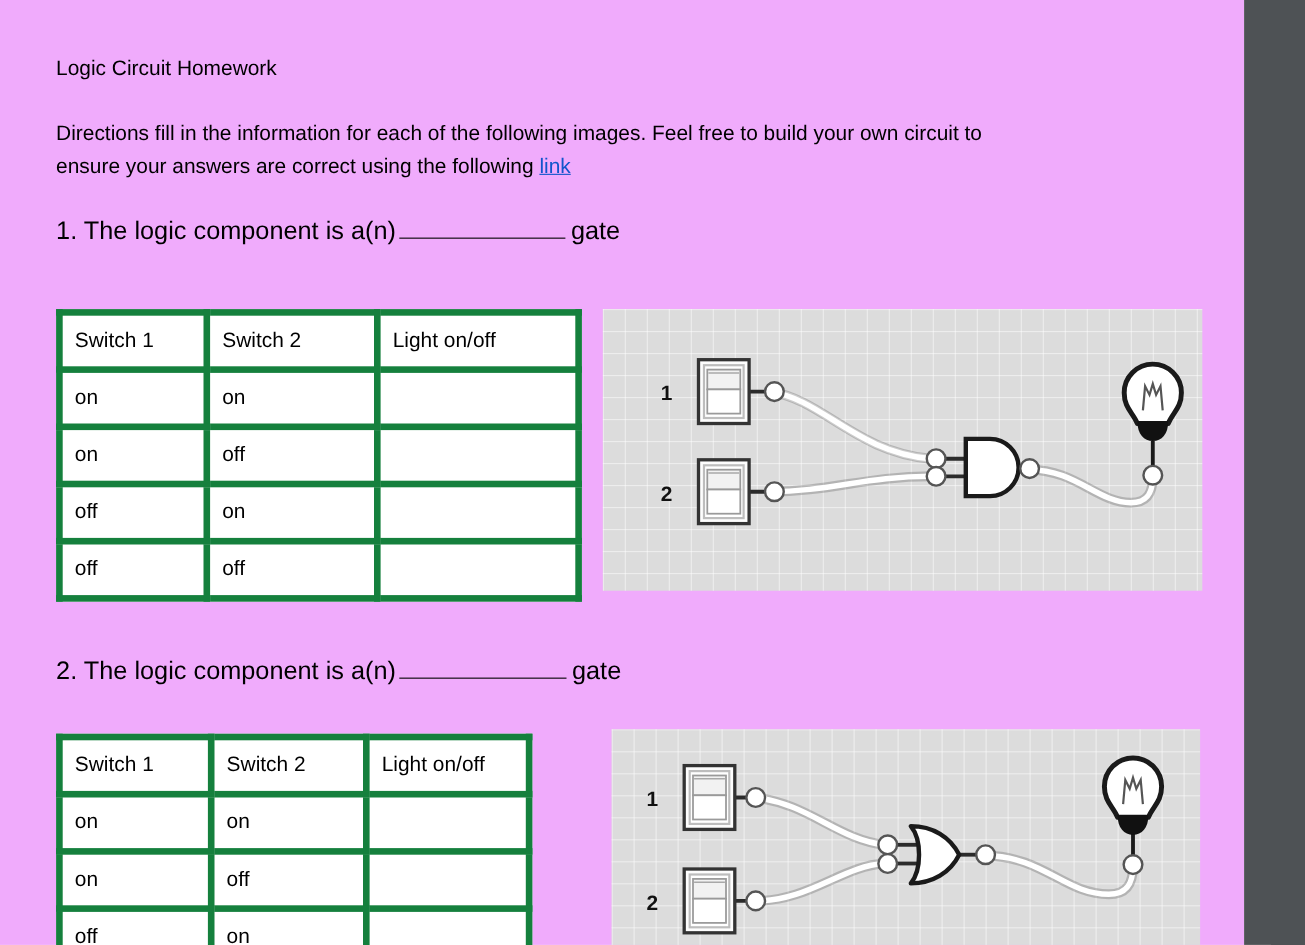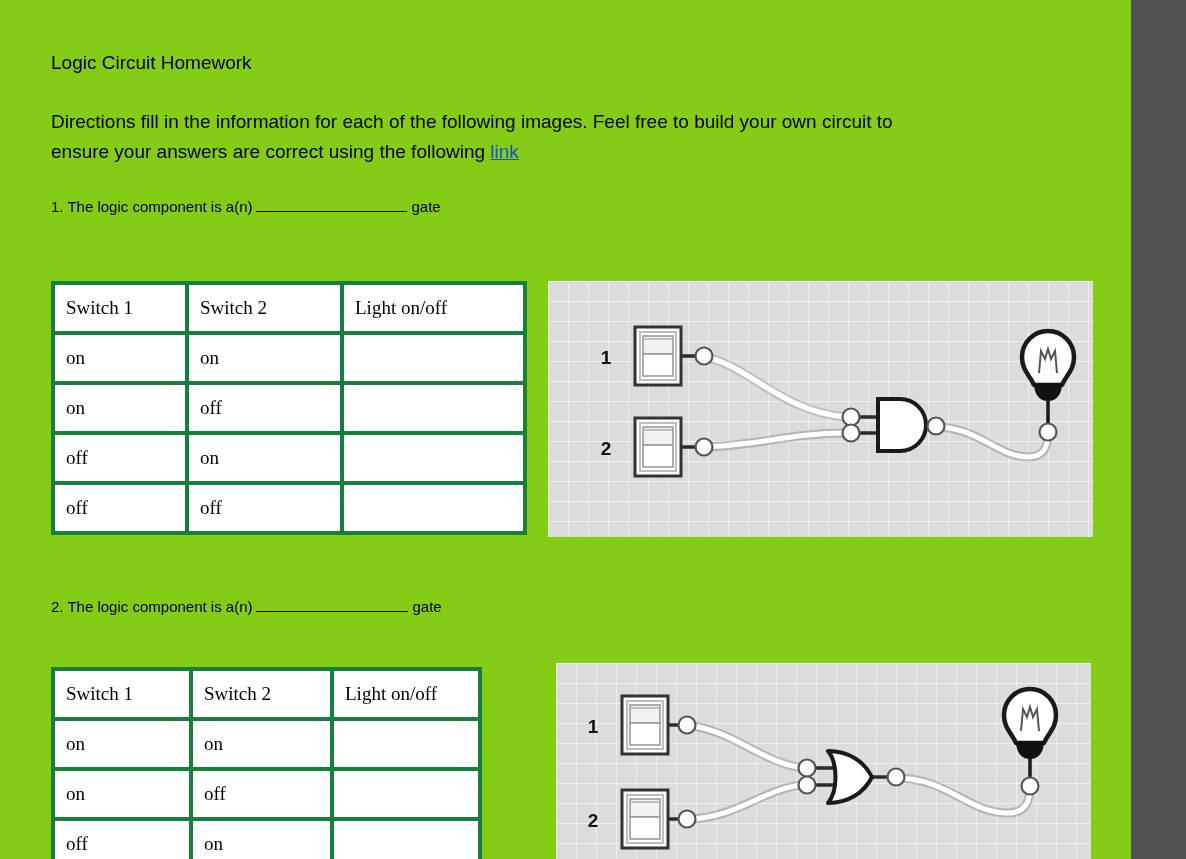--- a/index.html
+++ b/index.html
@@ -25,21 +25,21 @@
     background: #4e5255;
   }
 
   
   #page {
     position: absolute;
     top: 0;
     left: 0;
     width: 1131px;
     height: 859px;
-    background: #84cc16;
+    background: #f0abfc;
     overflow: hidden;
   }
 
   .doc-content {
     position: absolute;
     left: 51px;
     top: 0;
     width: 1040px;
   }
 
@@ -64,21 +64,21 @@
     line-height: 30px;
   }
   .directions a.link {
     color: #1155cc;
     text-decoration: underline;
   }
 
   .question {
     position: absolute;
     left: 0;
-    font-size: 15px;
+    font-size: 23px;
     color: #000000;
     white-space: nowrap;
   }
   #question-1 { top: 196px; }
   #question-2 { top: 596px; }
 
   .blank-line {
     display: inline-block;
     border-bottom: 1.6px solid #000;
     height: 15px;
@@ -90,26 +90,25 @@
   
   table.truth-table {
     position: absolute;
     border-collapse: collapse;
     table-layout: fixed;
     font-size: 19px;
     color: #000;
     background: #fff;
   }
   table.truth-table td {
-    border: 4px solid #15803d;
+    border: 6px solid #15803d;
     height: 46px;
     padding: 0 0 0 11px;
     vertical-align: middle;
     font-weight: normal;
-    font-family: Liberation Serif, serif;
   }
   table.truth-table col.c1 { width: 134px; }
   table.truth-table col.c2 { width: 155px; }
   table.truth-table col.c3 { width: 183px; }
 
   #table-1 { left: 51px; top: 281px; }
   #table-2 { left: 51px; top: 667px; }
   #table-2 col.c1 { width: 138px; }
   #table-2 col.c2 { width: 141px; }
   #table-2 col.c3 { width: 148px; }

